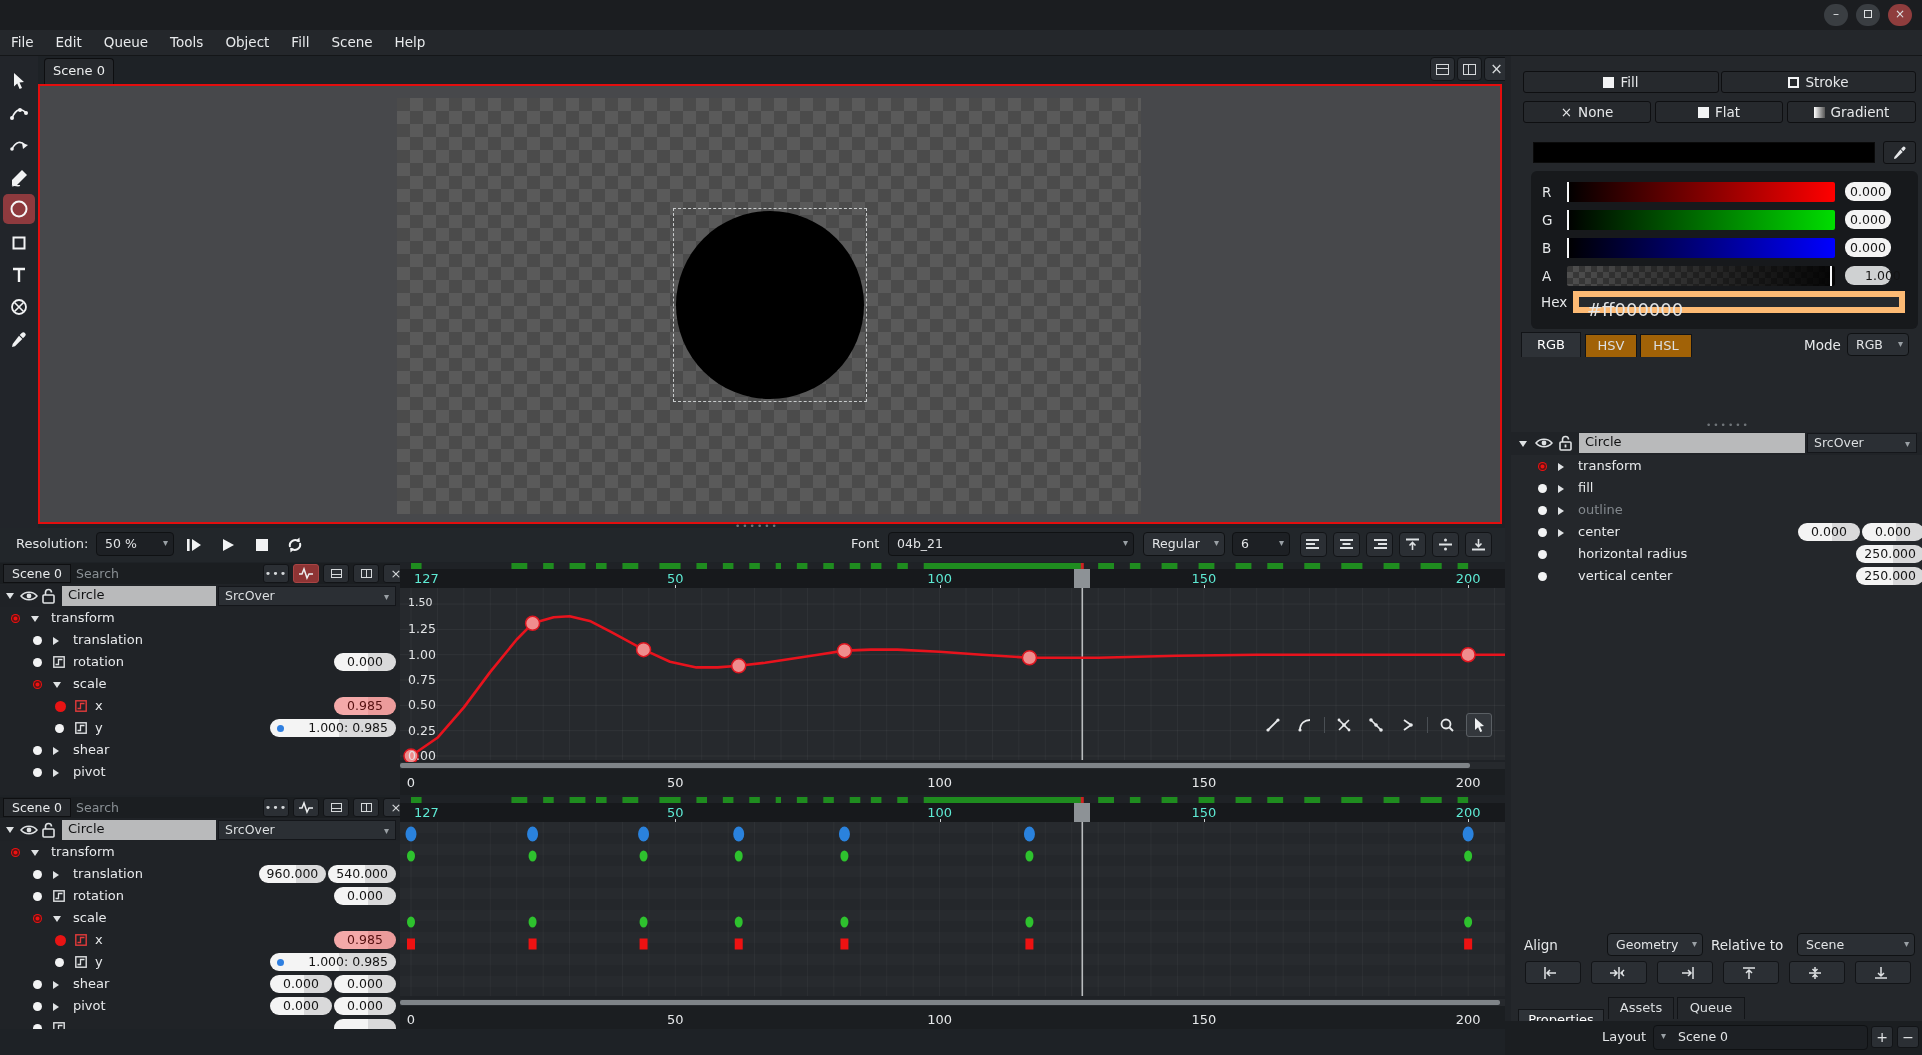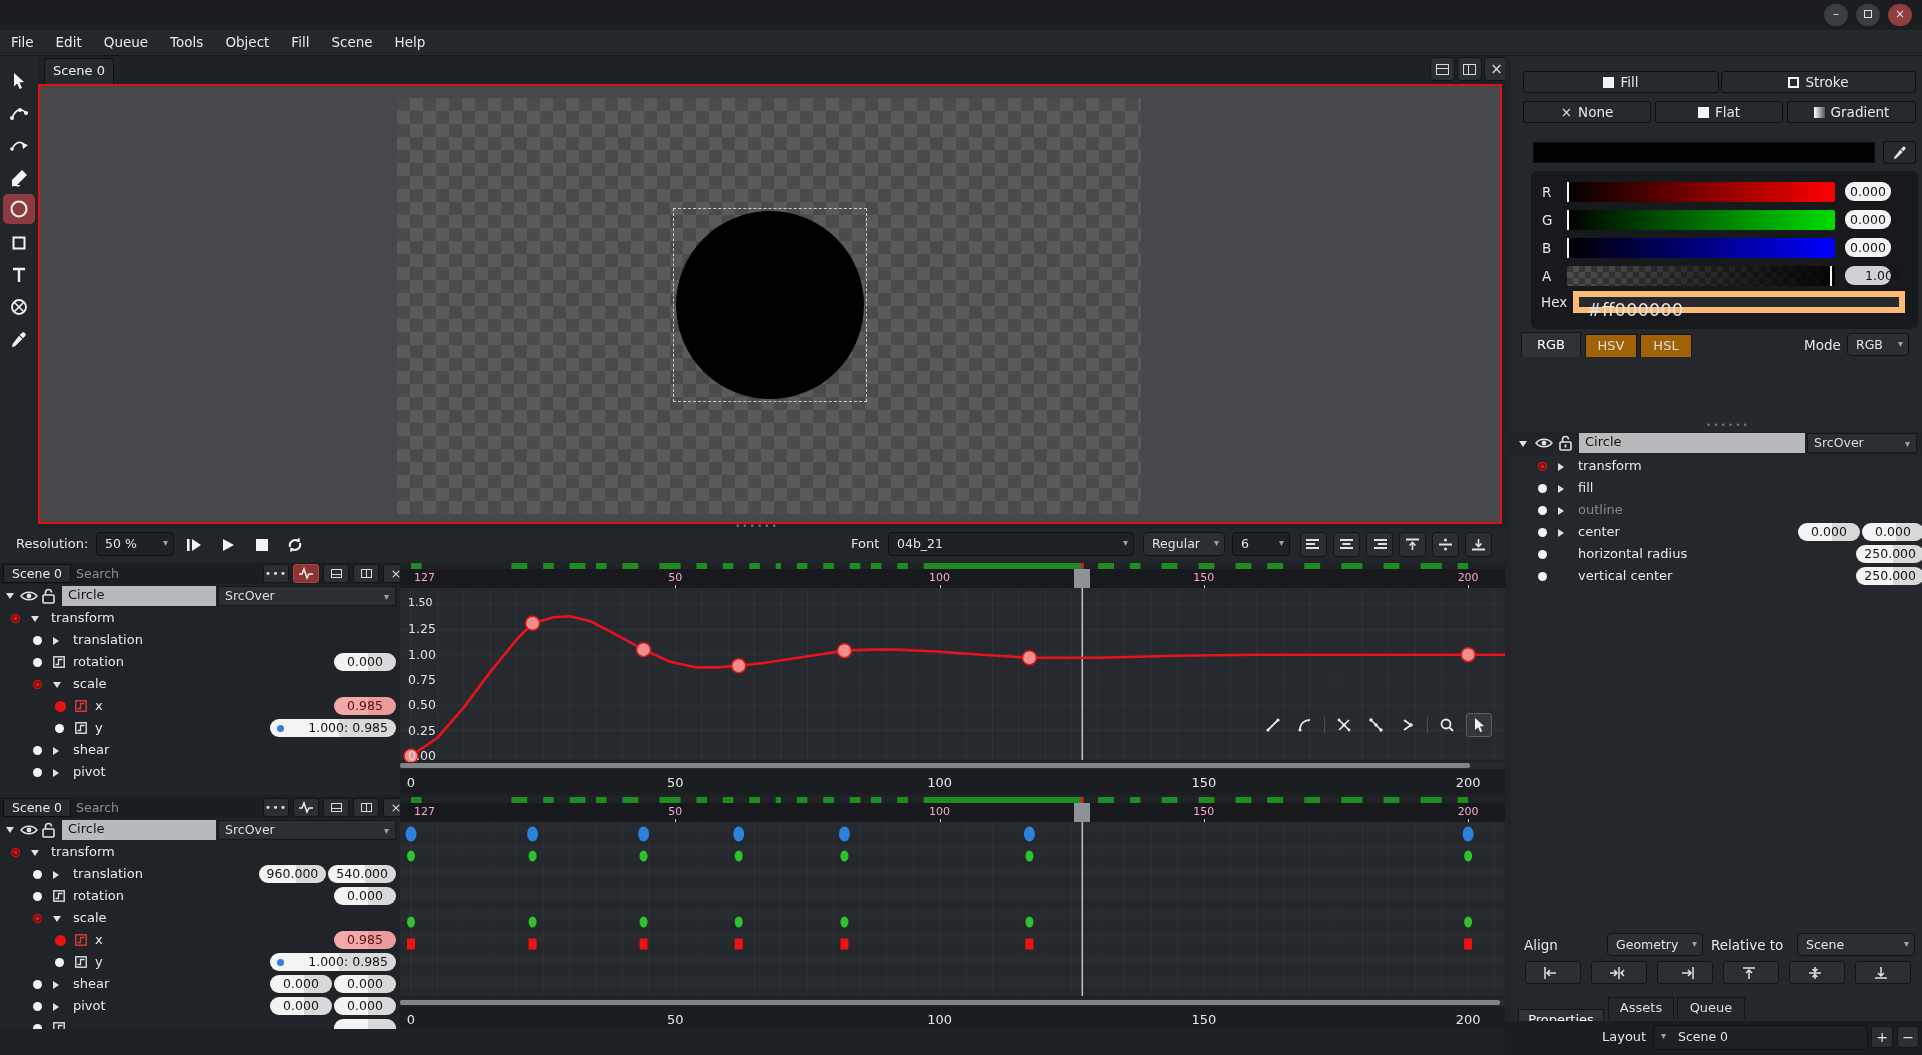--- a/index.html
+++ b/index.html
@@ -71,21 +71,21 @@
   .vbox { height:18px; border-radius:9px; font-size:12.5px; color:#141414; text-align:center; line-height:18px; padding:0 8px; min-width:62px;
           background:linear-gradient(90deg,#f4f4f4 0 55%,#d9d9da 55% 100%); }
   .vbox.pink { background:linear-gradient(90deg,#f4a9a9 0 55%,#eb9b9b 55% 100%); color:#551010; }
   .vbox.bluepair { min-width:126px; text-align:right; position:relative; padding-left:20px; }
   .vbox.bluepair::before { content:""; position:absolute; left:7px; top:5.5px; width:7px; height:7px; border-radius:50%; background:#2f7fe0; }
   .objrow { position:relative; height:22px; }
   .objname { position:absolute; height:20px; background:#b9babb; color:#101112; font-size:13px; padding:1px 6px; }
   .blend { position:absolute; height:20px; background:#2b2f34; border:1px solid #14161a; color:#dcdfe1; font-size:12.5px; padding:1px 6px; }
   .blend .arr { position:absolute; right:6px; top:4px; font-size:10px; color:#9aa0a5; }
   .tl-right { position:absolute; left:400px; top:0; width:1105px; background:#1f2226; overflow:hidden; }
-  .ruler { position:absolute; left:0; width:1105px; height:24px; background:#17191c; color:#f9a8d4; font-size:11px; }
+  .ruler { position:absolute; left:0; width:1105px; height:24px; background:#17191c; color:#5eead4; font-size:13px; }
   .ruler .cf { position:absolute; left:14px; top:5px; }
   .rtick { position:absolute; top:5px; transform:translateX(-50%); }
   .rtickline { position:absolute; top:20px; width:1px; height:4px; background:#cfd2d4; }
   .bruler { position:absolute; left:0; width:1105px; height:24px; background:#1b1e21; color:#e6e8ea; font-size:13px; }
   .scrollbar { position:absolute; left:0; width:1105px; height:7px; background:#26292d; }
   .scrollbar .thumb { position:absolute; top:1px; height:5px; background:#7f8488; border-radius:2px; }
   .gtools { position:absolute; display:flex; gap:6px; align-items:center; }
   .gtool { width:26px; height:24px; display:flex; align-items:center; justify-content:center; border-radius:3px; }
   .gtool.sel { background:#33373c; border:1px solid #5a5f64; }
   .gsep { width:1px; height:16px; background:#4a4f54; }

